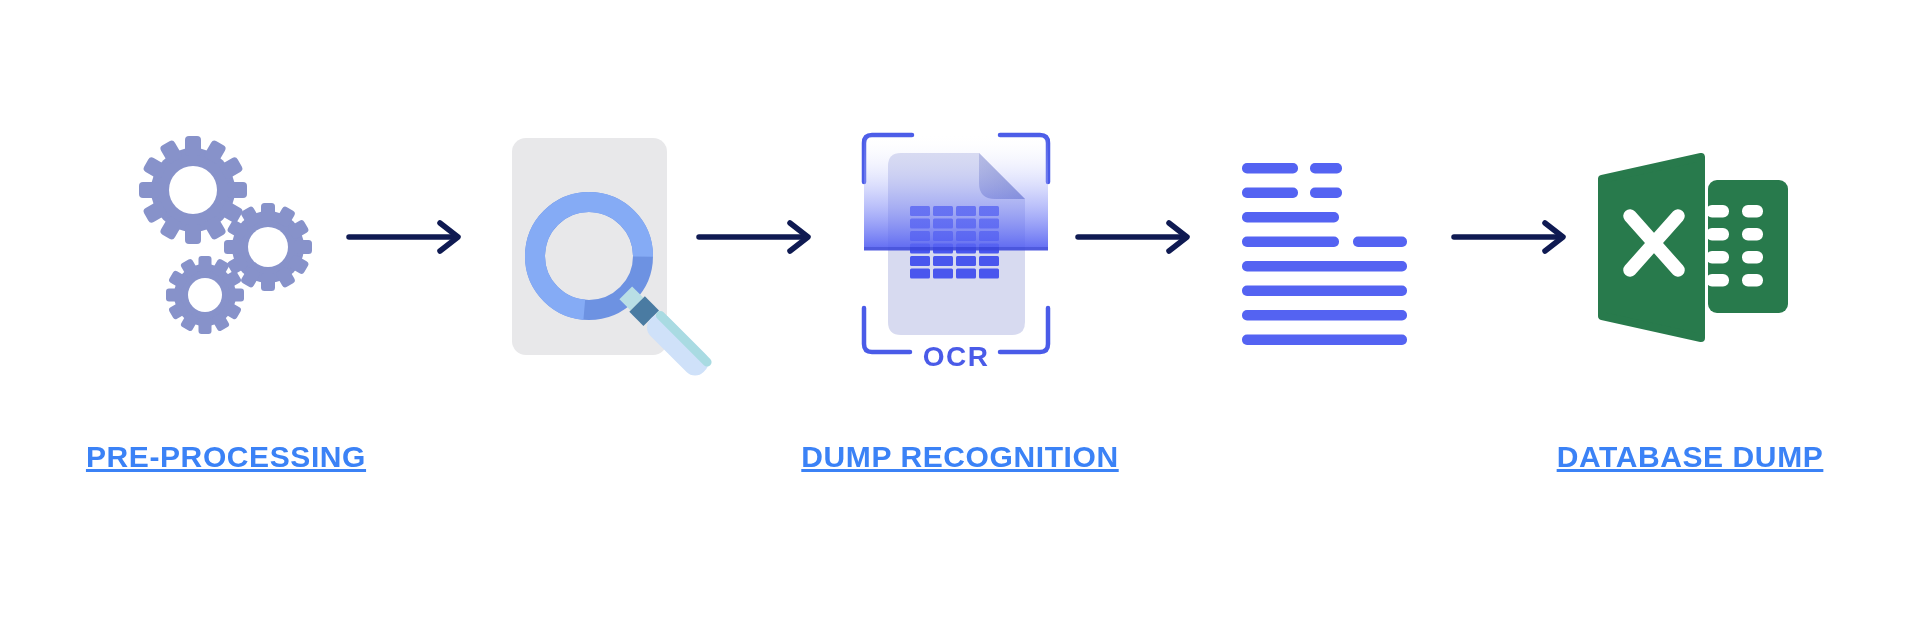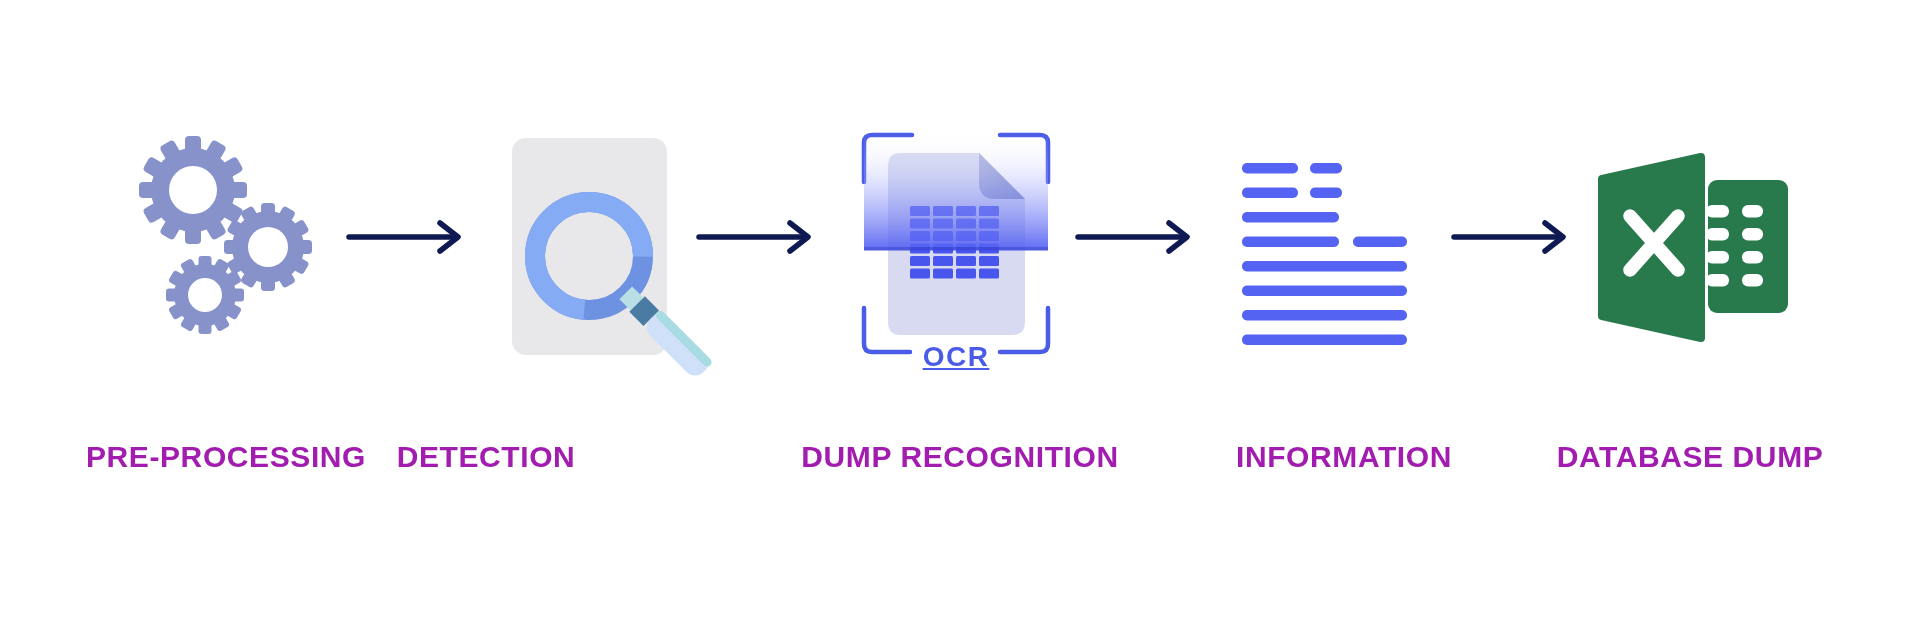--- a/index.html
+++ b/index.html
@@ -5,28 +5,28 @@
   html,body{margin:0;padding:0;}
   body{
     width:1920px;height:640px;position:relative;overflow:hidden;
     background:#ffffff;
     font-family:"Liberation Sans", sans-serif;
   }
   .abs{position:absolute;}
   .stage-label{
     position:absolute;top:436px;width:420px;text-align:center;
     font:700 30px/41px "Liberation Sans", sans-serif;
-    color:#a21caf;letter-spacing:.6px;
+    color:#3b82f6;letter-spacing:.6px;text-decoration:underline;
   }
   .stage-label span{display:block;}
   .arrow{position:absolute;top:217px;}
   .ocr-text{
     position:absolute;left:864px;top:342px;width:184px;height:30px;
     text-align:center;font:800 28px/30px "Liberation Sans", sans-serif;
-    color:#4a5be8;letter-spacing:1.5px;text-decoration:underline;
+    color:#4a5be8;letter-spacing:1.5px;
   }
 </style>
 </head>
 <body>
 
 <svg class="abs" style="left:120px;top:120px" width="220" height="225" viewBox="0 0 220 225">
   <defs>
     <rect id="t1" x="65" y="16" width="16" height="20" rx="4"></rect>
     <rect id="t2" x="141" y="83" width="14" height="18" rx="3.5"></rect>
     <rect id="t3" x="78.5" y="136" width="13" height="16" rx="3"></rect>
@@ -205,25 +205,23 @@
     <rect x="111" y="126" width="23" height="12.5" rx="6"></rect>
       <rect x="147" y="126" width="21" height="12.5" rx="6"></rect>
   </g>
 </svg>
 
 <div class="stage-label" style="left:16px">
   <span>PRE-PROCESSING</span>
   <span></span>
 </div>
 <div class="stage-label" style="left:276px">
-  <span>DETECTION</span>
 </div>
 <div class="stage-label" style="left:750px">
   <span>DUMP RECOGNITION</span>
   <span></span>
 </div>
 <div class="stage-label" style="left:1134px">
-  <span>INFORMATION</span>
 </div>
 <div class="stage-label" style="left:1480px">
   <span>DATABASE DUMP</span>
   <span></span>
 </div>
 
 </body></html>

